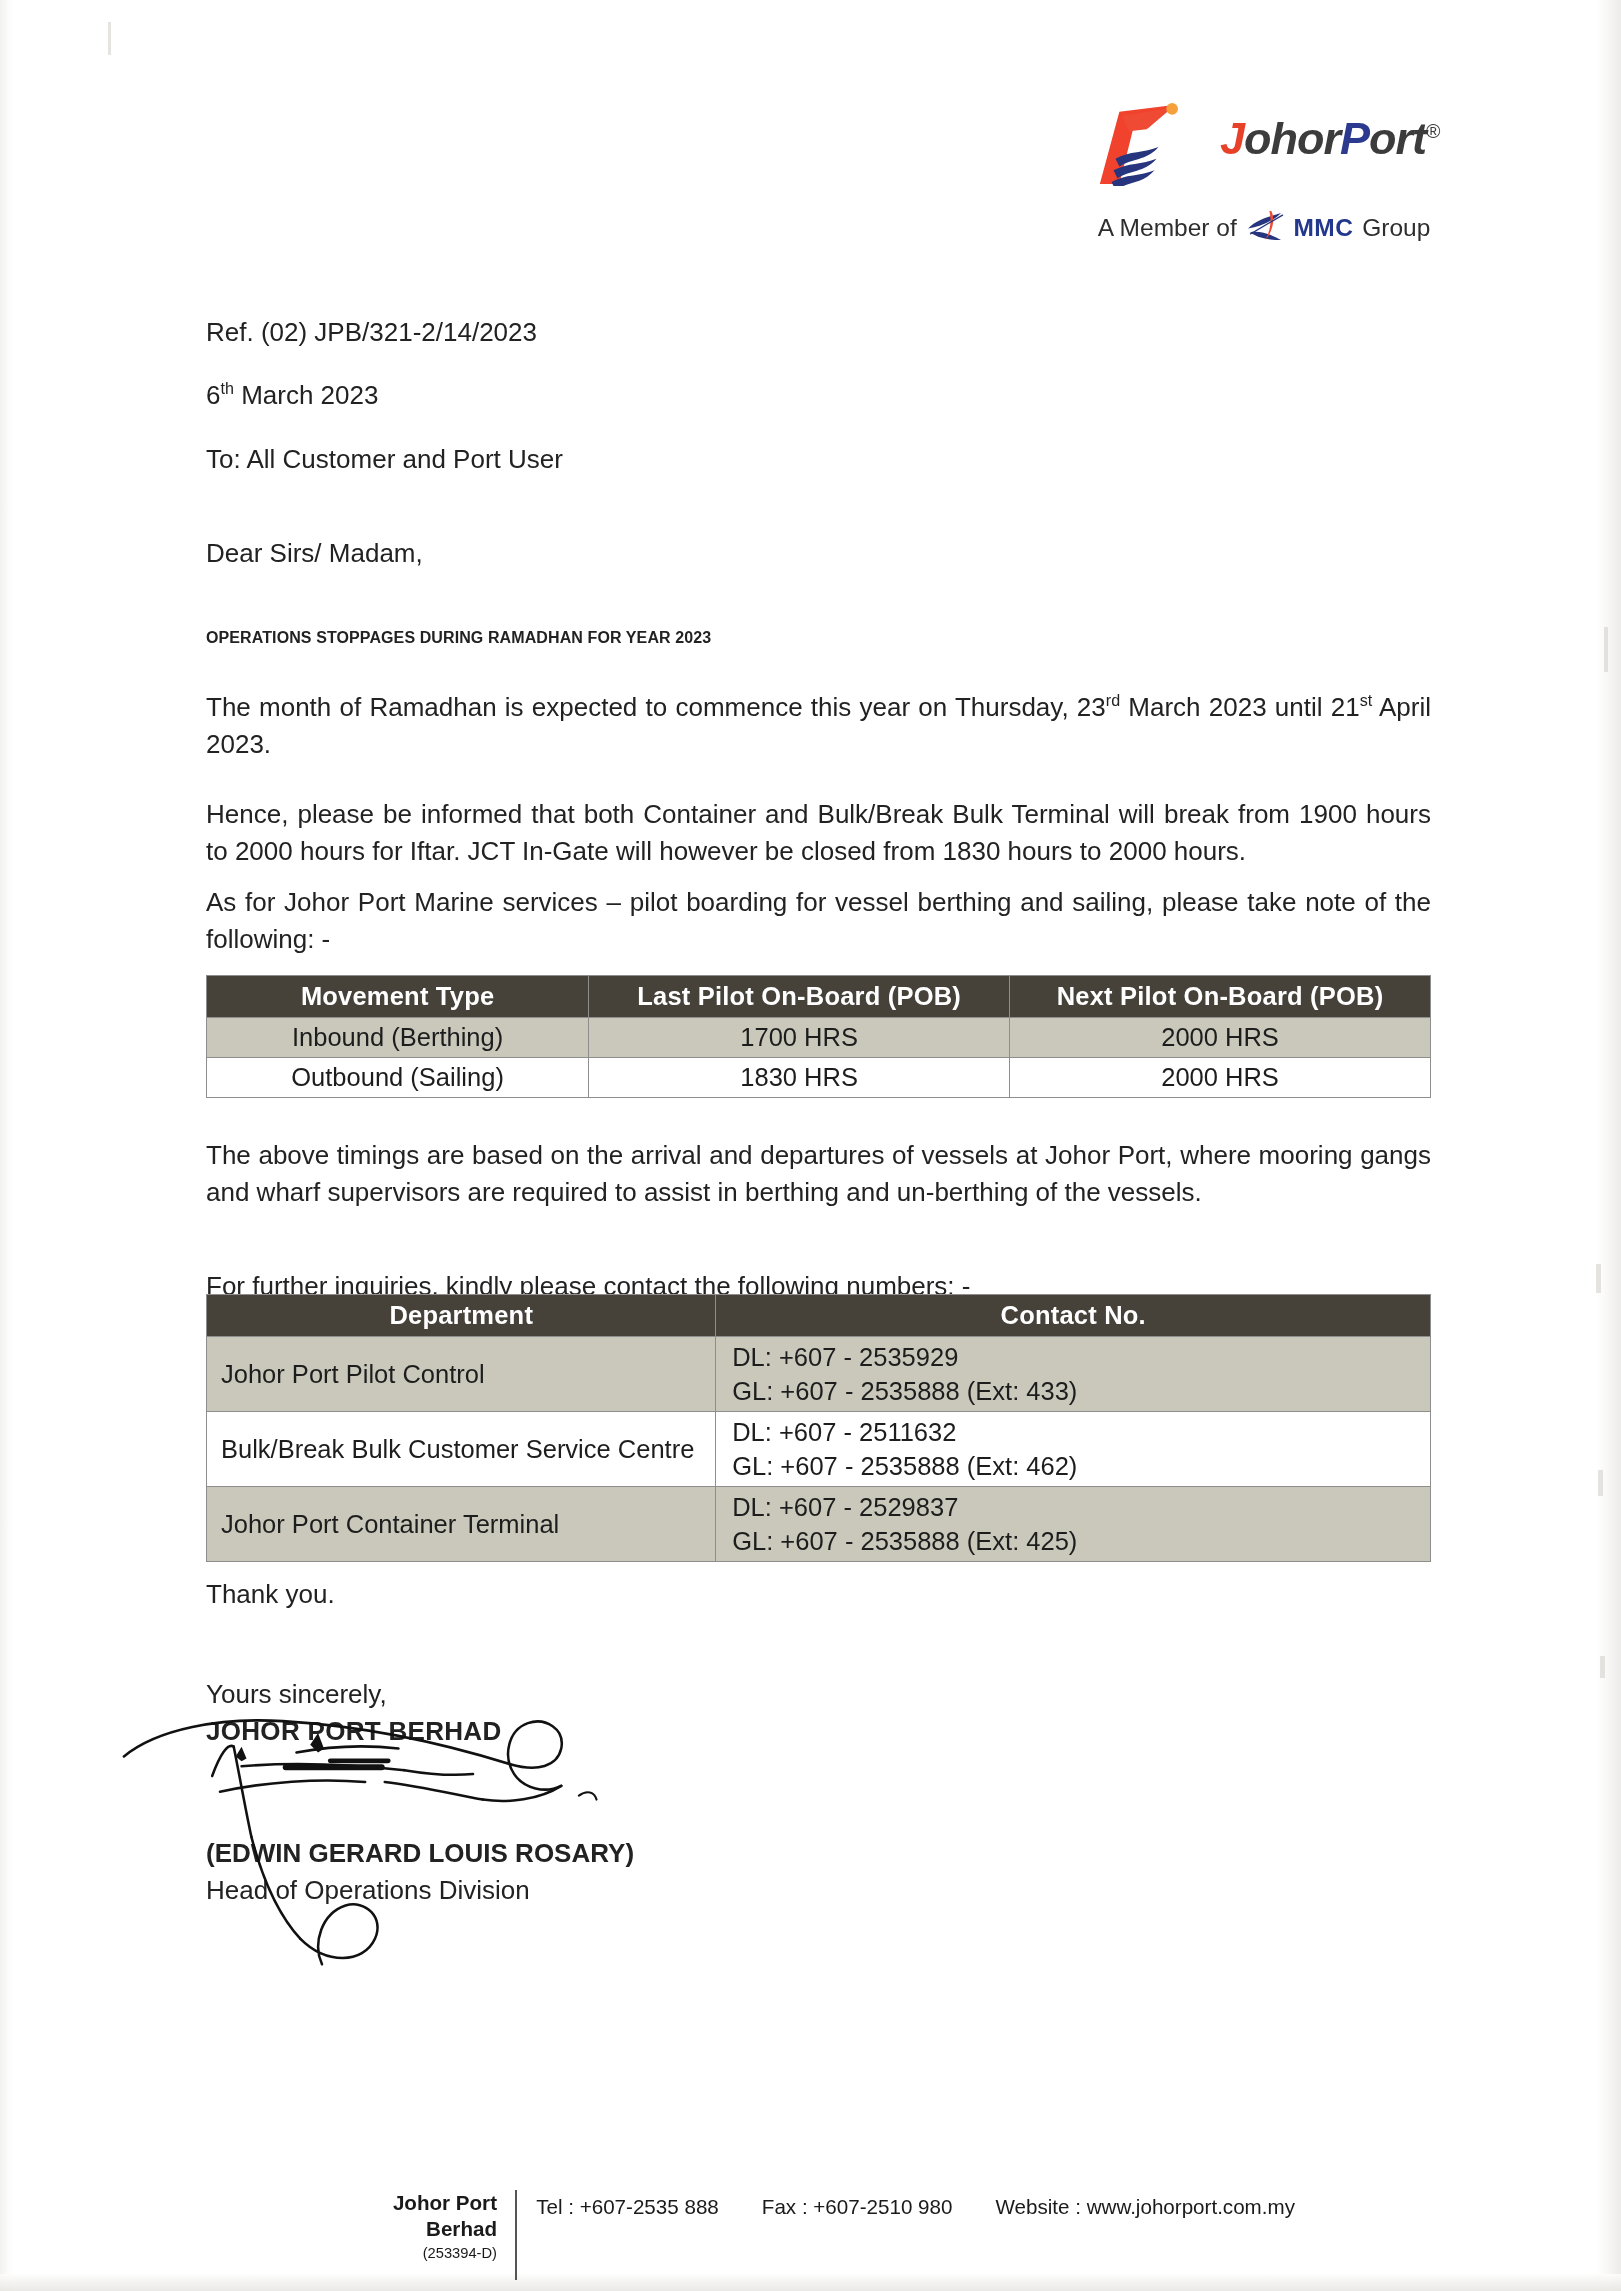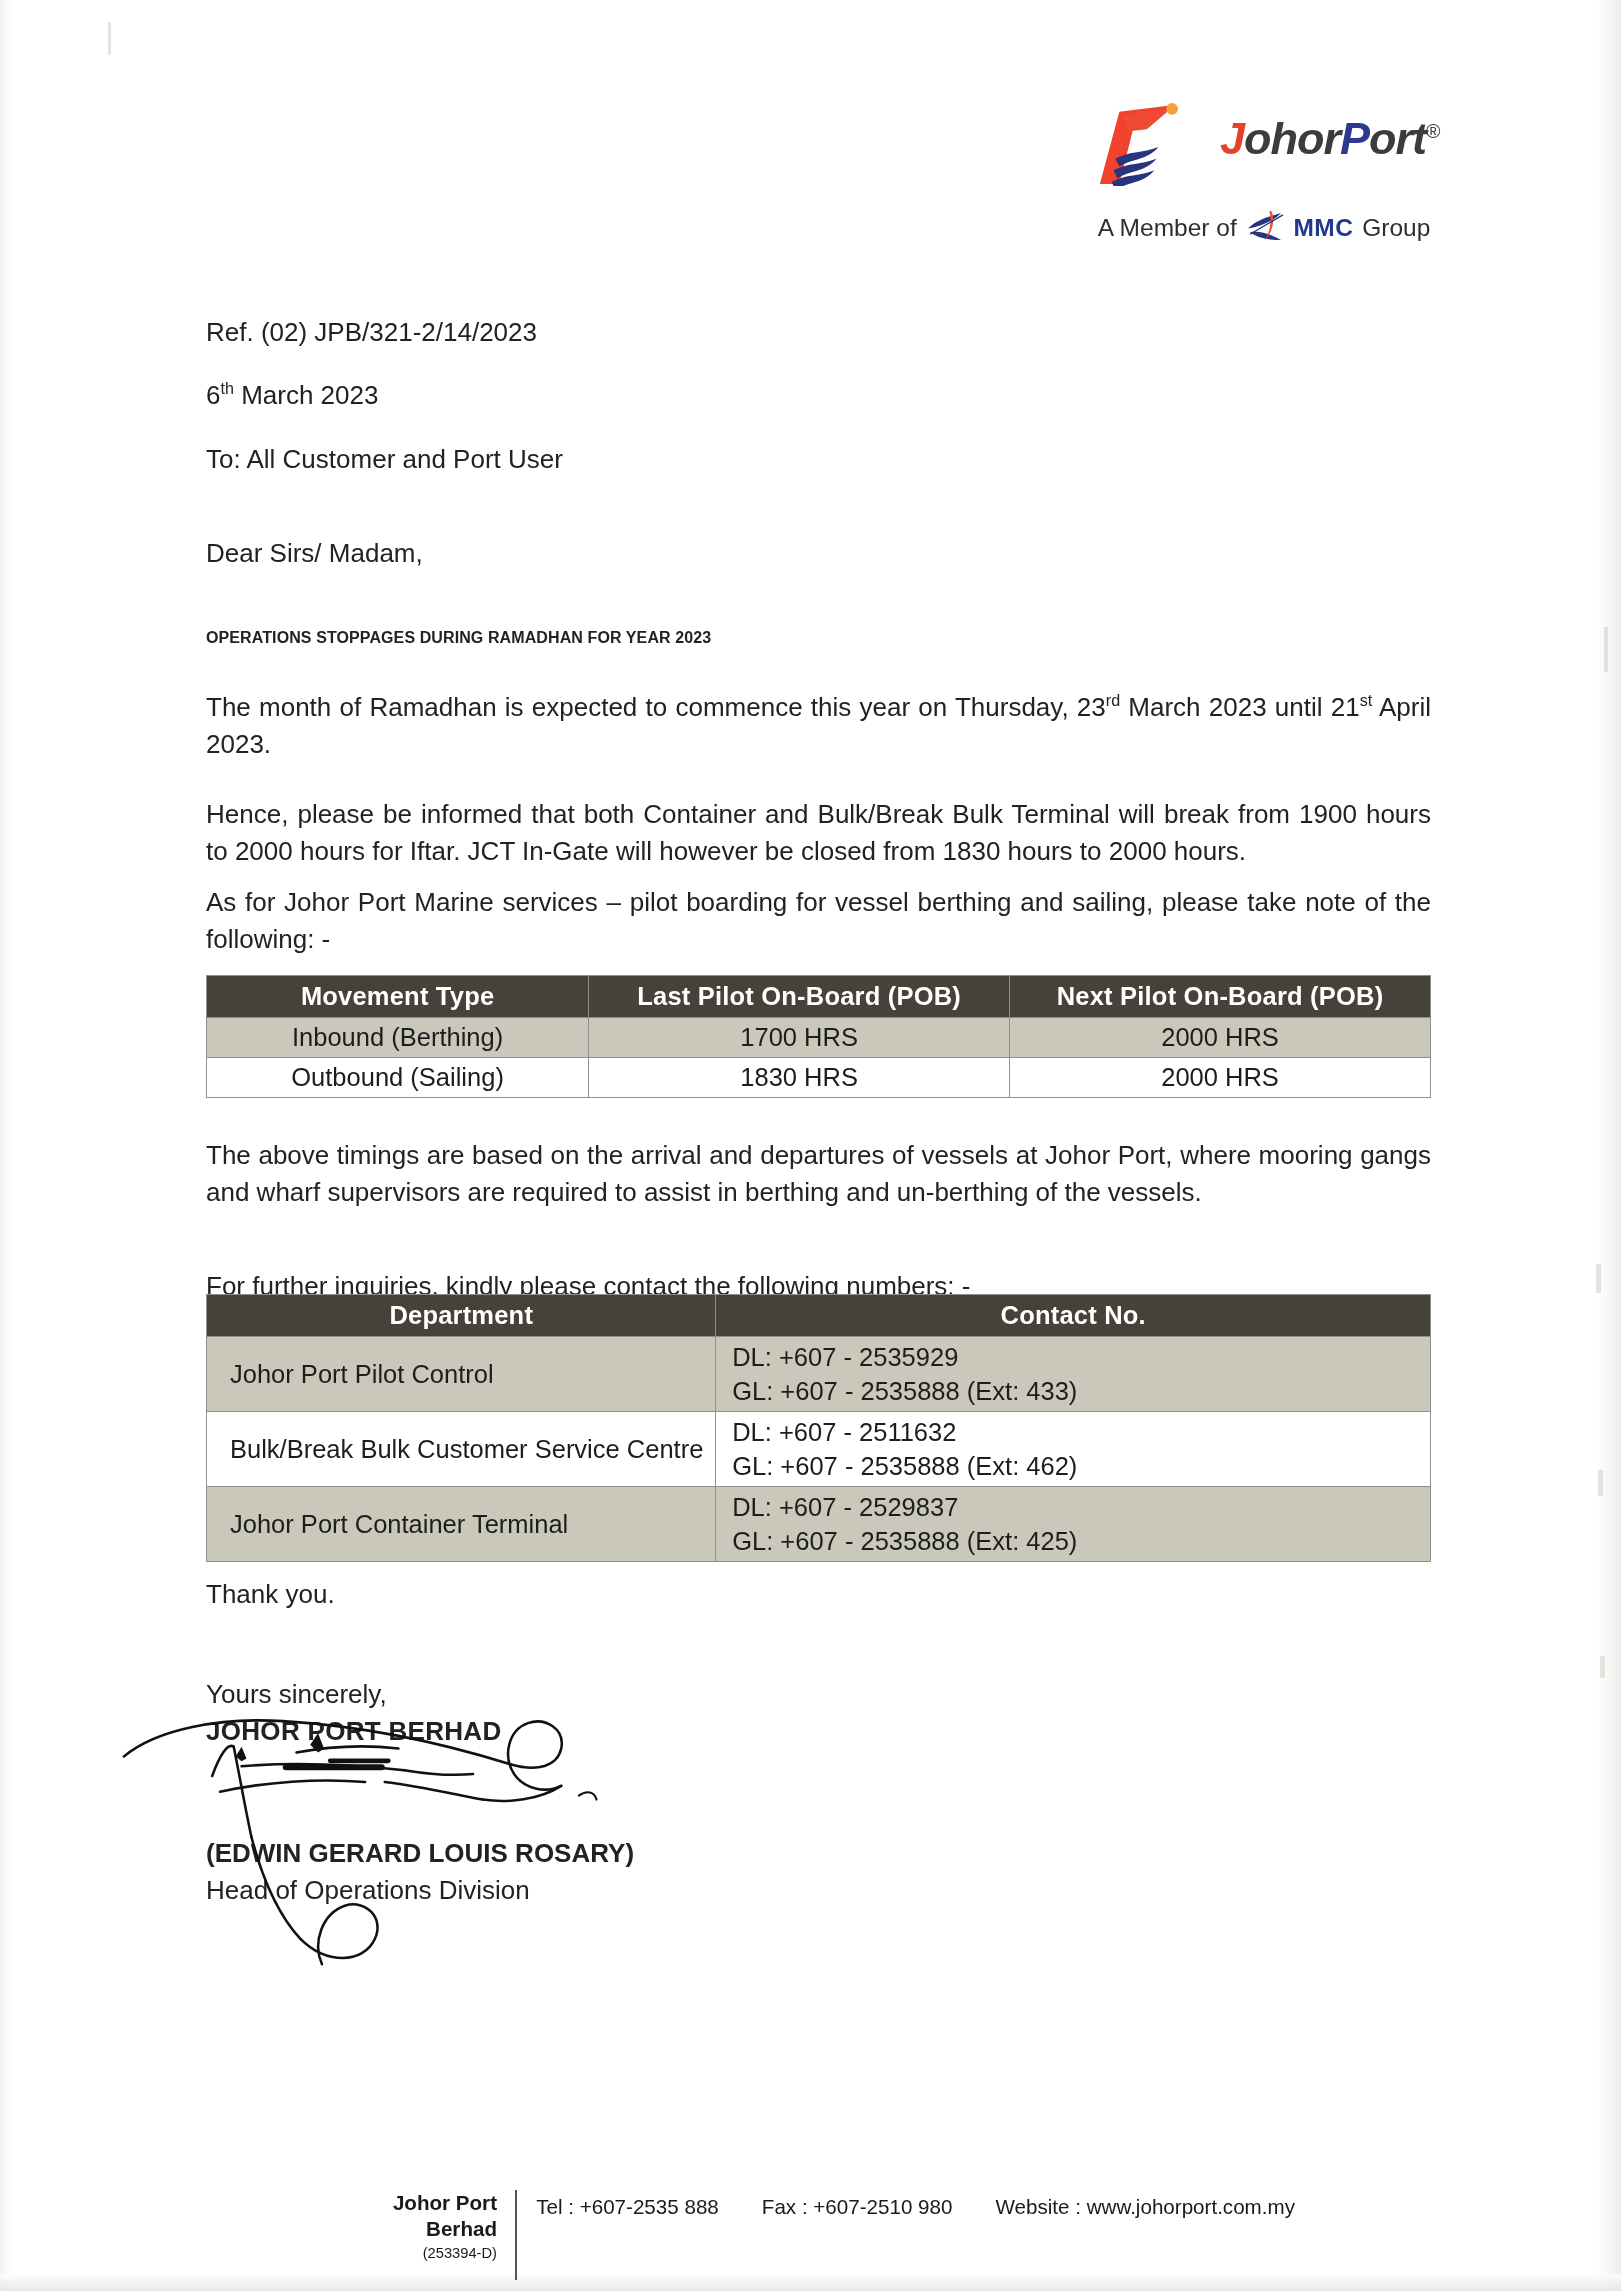--- a/index.html
+++ b/index.html
@@ -40,21 +40,21 @@
   .title-line{font-size:16px;font-weight:bold;letter-spacing:0.1px;}
 
   
   table{border-collapse:collapse;}
   .t1,.t2{position:absolute;font-size:25.5px;color:#1d1d1d;}
   .t1 td,.t1 th,.t2 td,.t2 th{border:1px solid #8e8e8e;padding:0;}
   .hdr{background:#46423a;color:#ffffff;font-weight:bold;text-align:center;height:41px;letter-spacing:0.2px;}
   .rowA{background:#c9c8bb;}
   .rowB{background:#ffffff;}
   .t1 td{height:39px;text-align:center;}
-  .t2 .dept{padding-left:23px;text-align:left;}
+  .t2 .dept{padding-left:14px;text-align:left;}
   .t2 .num{padding-left:15.7px;text-align:left;line-height:1.35;}
   .t2 td{height:74px;}
 
   
   .sig{position:absolute;left:118px;top:1627px;width:608px;height:353px;pointer-events:none;}
 
   
   .footer{position:absolute;left:323px;top:2190px;display:flex;align-items:flex-start;}
   .f-left{width:174px;text-align:right;padding-right:17.6px;}
   .f-name{font-size:20.6px;font-weight:bold;color:#1a1a1a;line-height:1.25;}

